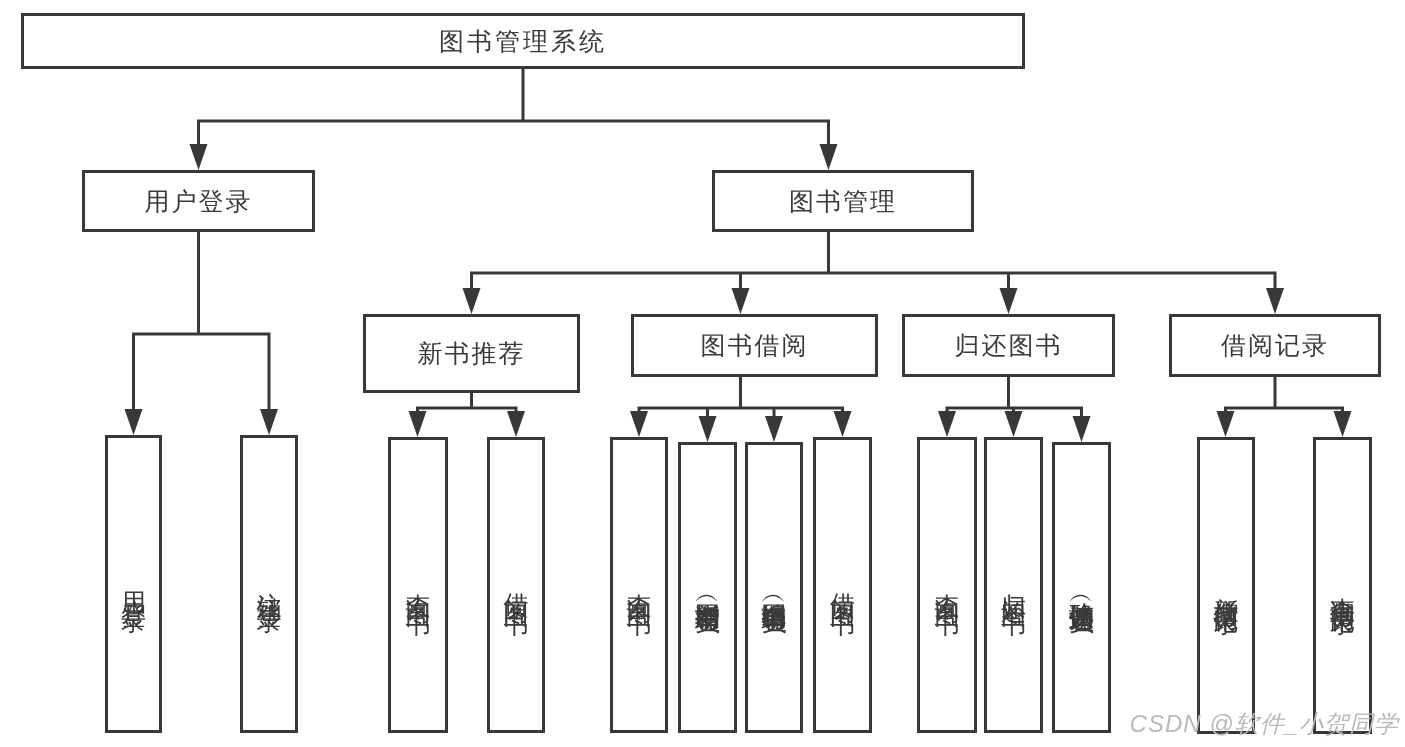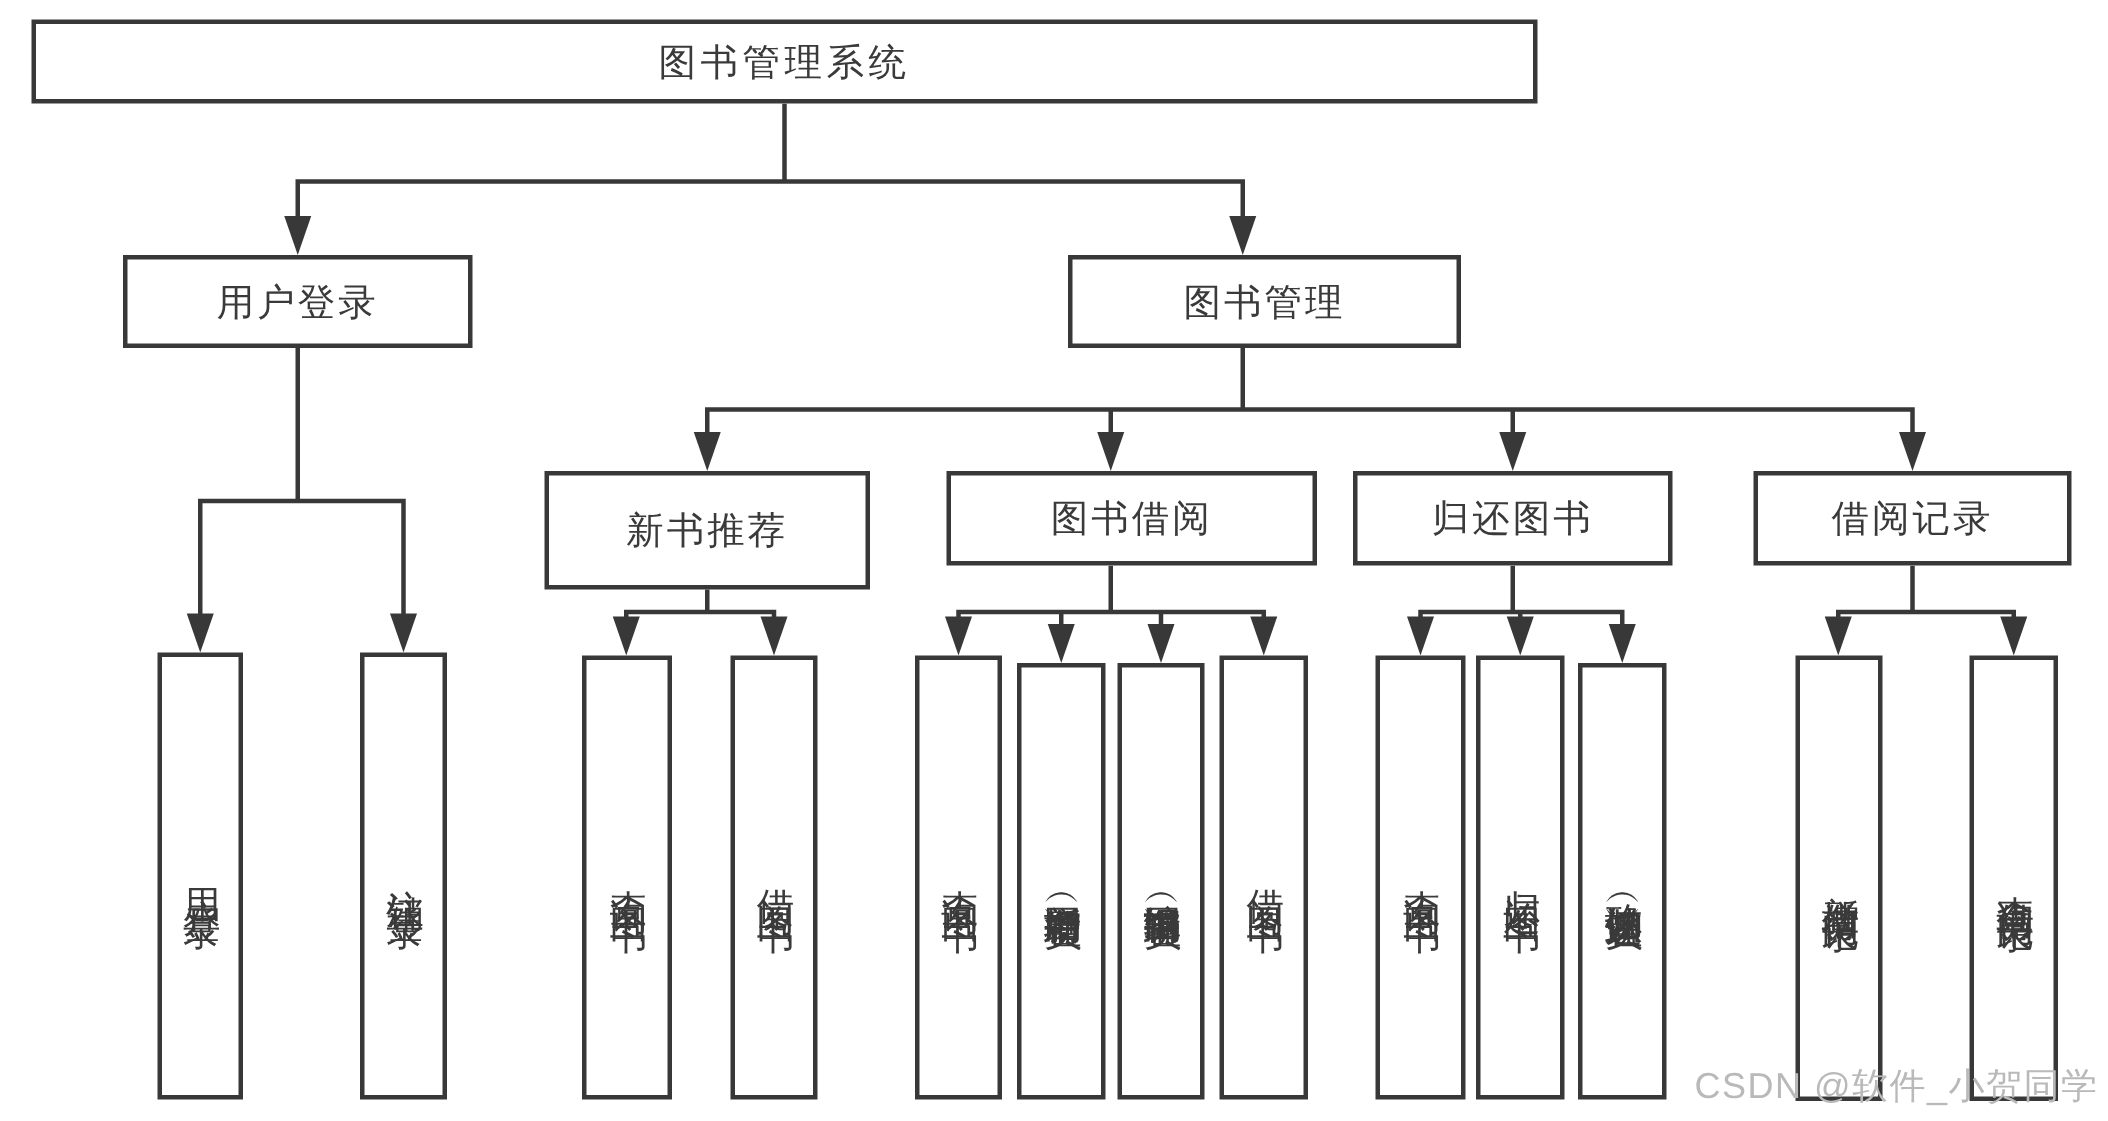--- a/index.html
+++ b/index.html
@@ -67,20 +67,21 @@
   #n-recd2 { left: 1313px;top: 437px; width: 59px; height: 297px; }
 
   .watermark {
     position: absolute;
     right: 6px;
     bottom: 7px;
     font-size: 24px;
     color: #b9b9b9;
     letter-spacing: 1px;
     white-space: nowrap;
+    font-style: italic;
   }
 </style>
 </head>
 <body>
 
 <div id="stage">
 
   <svg class="connectors" viewBox="0 0 1405 747" xmlns="http://www.w3.org/2000/svg">
     <defs>
       <path id="ah" d="M -9 -26 L 9 -26 L 0 0 Z" fill="#383838"></path>

